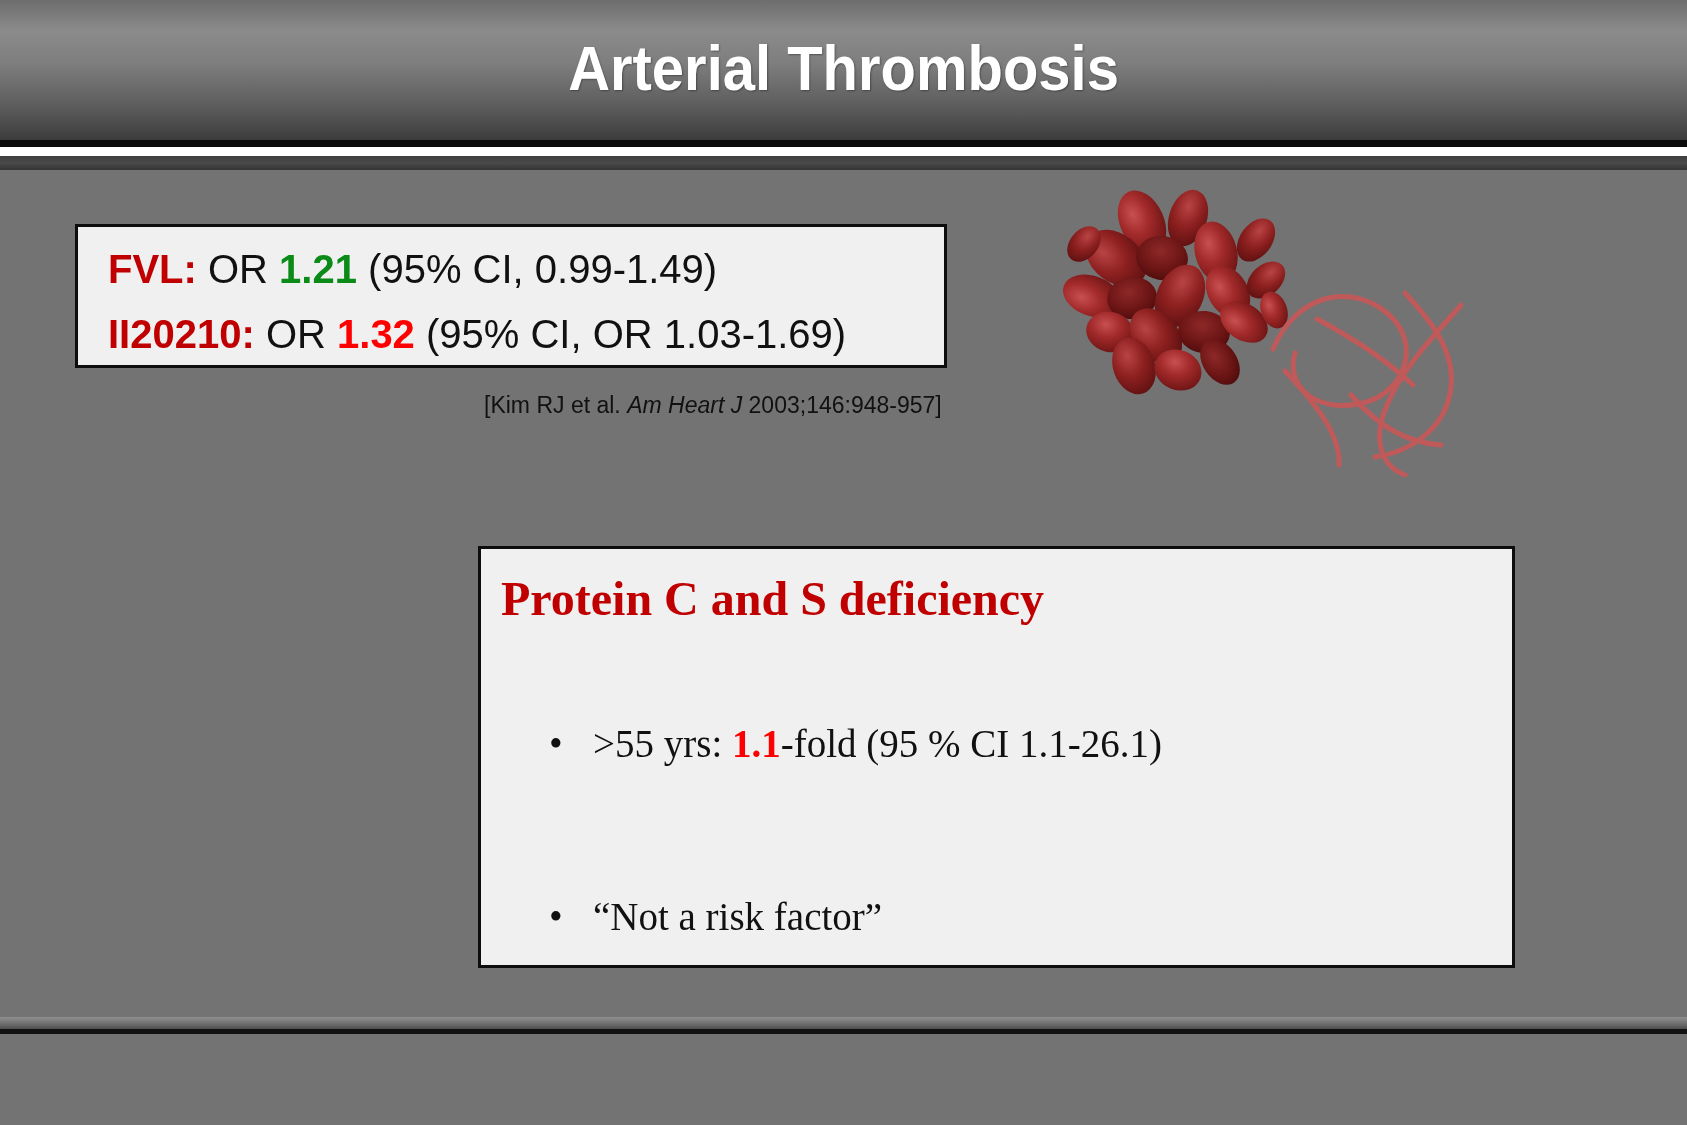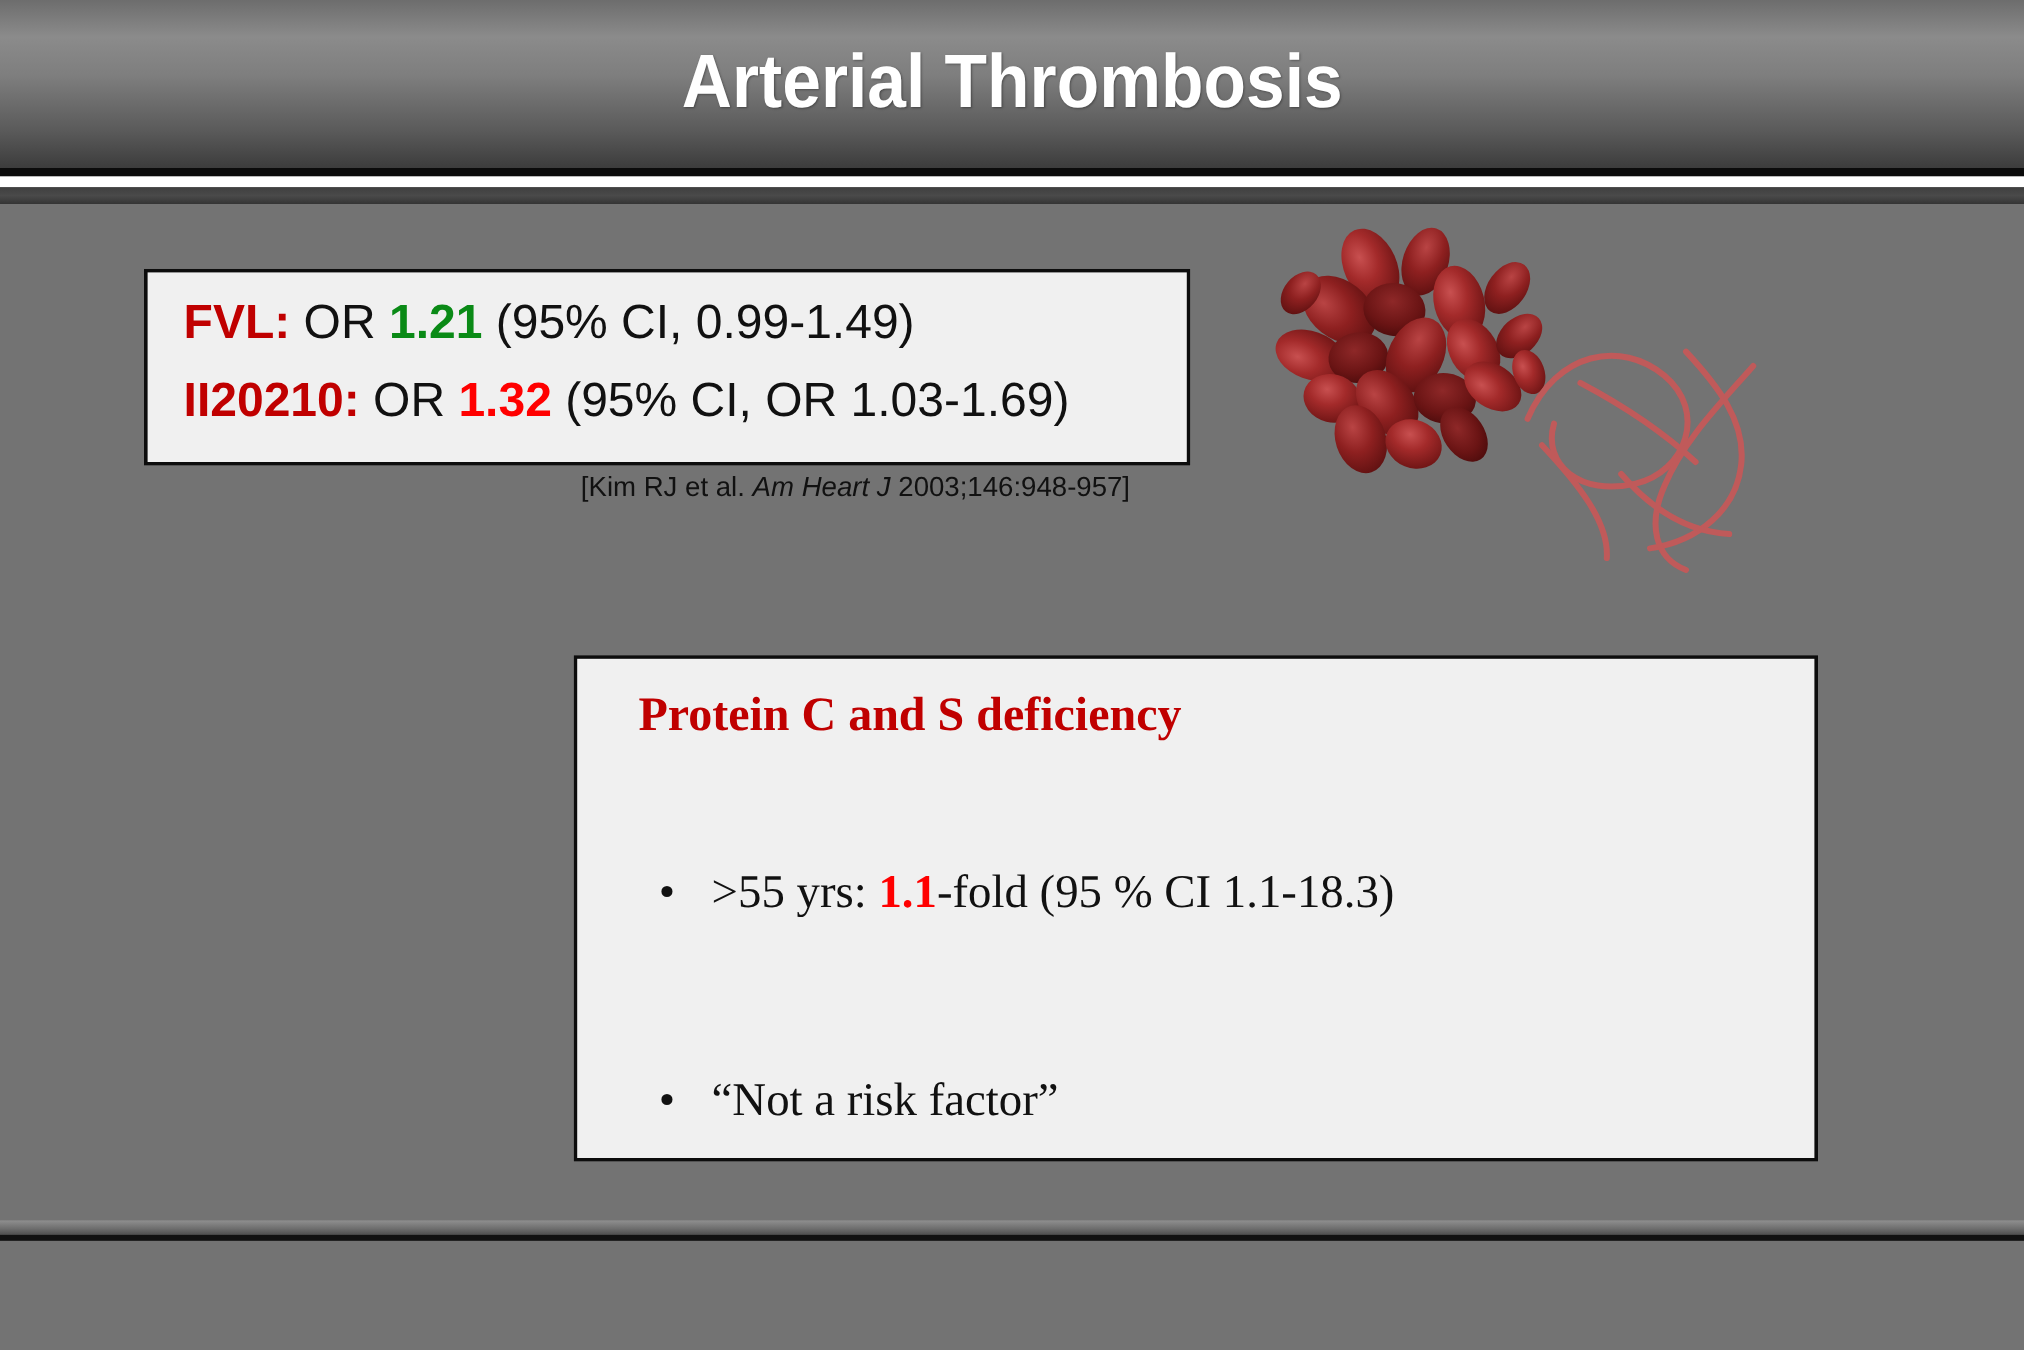--- a/index.html
+++ b/index.html
@@ -48,21 +48,21 @@
     position:absolute;left:0;top:1029px;width:1687px;height:5px;background:#111;
   }
 
   
   .panel{
     position:absolute;
     background:#f0f0f0;
     border:3px solid #0d0d0d;
     box-sizing:border-box;
   }
-  #box-top{left:75px;top:224px;width:872px;height:164px;margin-left:45px;}
+  #box-top{left:75px;top:224px;width:872px;height:144px;}
   #box-bottom{left:478px;top:546px;width:1037px;height:422px;}
 
   .box-line{
     font-family:"Liberation Sans", sans-serif;
     font-size:40px;
     color:#111;
     white-space:nowrap;
   }
   #box-top .box-line{position:absolute;left:30px;}
   #line-fvl{top:20px;}
@@ -76,24 +76,23 @@
     font-family:"Liberation Sans", sans-serif;
     font-size:23px;
     color:#111;
     white-space:nowrap;
   }
   #cite-top{left:484px;top:392px;}
   #cite-bottom{left:934px;top:979px;}
   .ital{font-style:italic;}
   #box-bottom .head{
     position:absolute;left:20px;
-    color:#c00000;font-weight:bold;font-size:40px;
+    color:#c00000;font-weight:bold;font-size:48px;
     font-family:"Liberation Serif", serif;
     white-space:nowrap;
-    margin-left:31px;
   }
   #head-pcs{top:22px;}
   #head-at{top:283px;}
 
   #box-bottom .bullet{
     position:absolute;left:68px;
     font-family:"Liberation Serif", serif;
     font-size:39px;color:#111;white-space:nowrap;
   }
   #bul-1{top:96px;}
@@ -181,21 +180,21 @@
       <path d="M96 120 C 120 148, 150 168, 186 170"></path>
       <path d="M62 44 C 96 62, 130 84, 158 110"></path>
     </g>
   </svg>
 
   <div class="panel" id="box-bottom">
     <div class="head" id="head-pcs">Protein C and S deficiency</div>
 
 
     <div class="bullet" id="bul-2">
-      <span class="dot">•</span><span>&gt;55 yrs:  </span><span class="bold-red">1.1</span><span>-fold (95 % CI 1.1-18.3)</span>
+      <span class="dot">•</span><span>&gt;55 yrs:  </span><span class="bold-red">1.1</span><span>-fold (95 % CI 1.1-26.1)</span>
     </div>
 
 
     <div class="bullet" id="bul-3">
       <span class="dot">•</span><span>“Not a risk factor”</span>
     </div>
   </div>
 
 
   <div class="footer-bar"></div>

